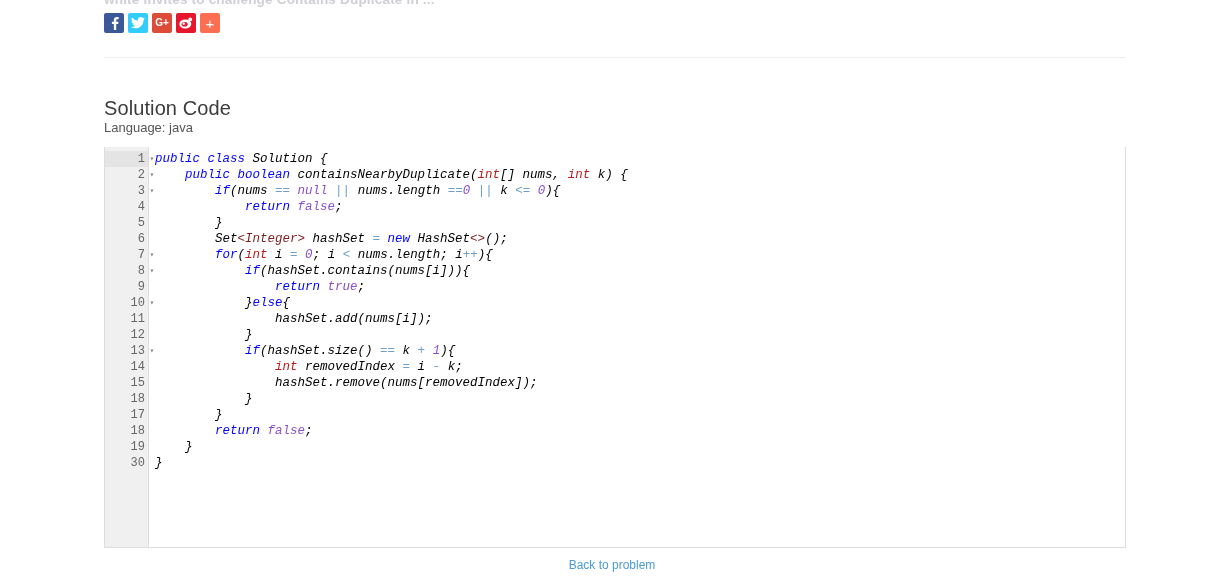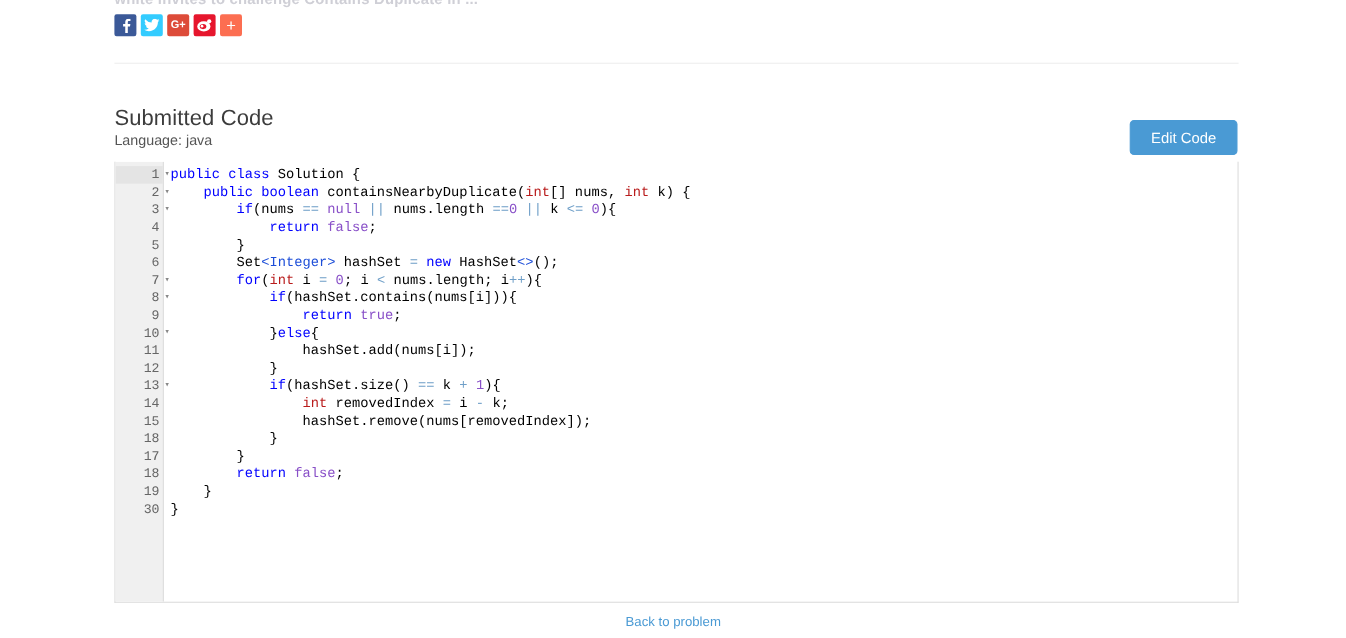--- a/index.html
+++ b/index.html
@@ -164,28 +164,29 @@
     flex: 1 1 auto;
     padding: 4px 0 0 6px;
     box-sizing: border-box;
     white-space: pre;
     overflow: hidden;
   }
   .code-line {
     height: 16px;
     line-height: 16px;
     color: #000000;
+    font-style: italic;
   }
 
   
   .k   { color: #0000ff; }               
   .t   { color: #b91c1c; }               
   .cst { color: #8950c8; }               
   .num { color: #8950c8; }
-  .gen { color: #1d4ed8; }               
+  .gen { color: #7f1d1d; }               
   .op  { color: #6f9fc8; }               
   .pl  { color: #000000; }               
 
   
   .back-link {
     position: absolute;
     left: 0;
     top: 558px;
     width: 1224px;
     text-align: center;
@@ -224,24 +225,23 @@
         <circle cx="11.2" cy="2.4" r="1.9" fill="#ffffff"></circle>
       </svg>
     </div>
     <div class="share-btn sb-more">
       <span>+</span>
     </div>
   </div>
 
   <div class="divider"></div>
 
-  <h2 class="section-title">Submitted Code</h2>
+  <h2 class="section-title">Solution Code</h2>
   <div class="lang-line">Language: java</div>
 
-  <button class="edit-code-btn">Edit Code</button>
 
   <div class="editor">
     <div class="gutter" id="gutter">
         <div class="gutter-line active">
           <span>1</span>
           <span class="fold">▾</span>
         </div>
         <div class="gutter-line">
           <span>2</span>
           <span class="fold">▾</span>

